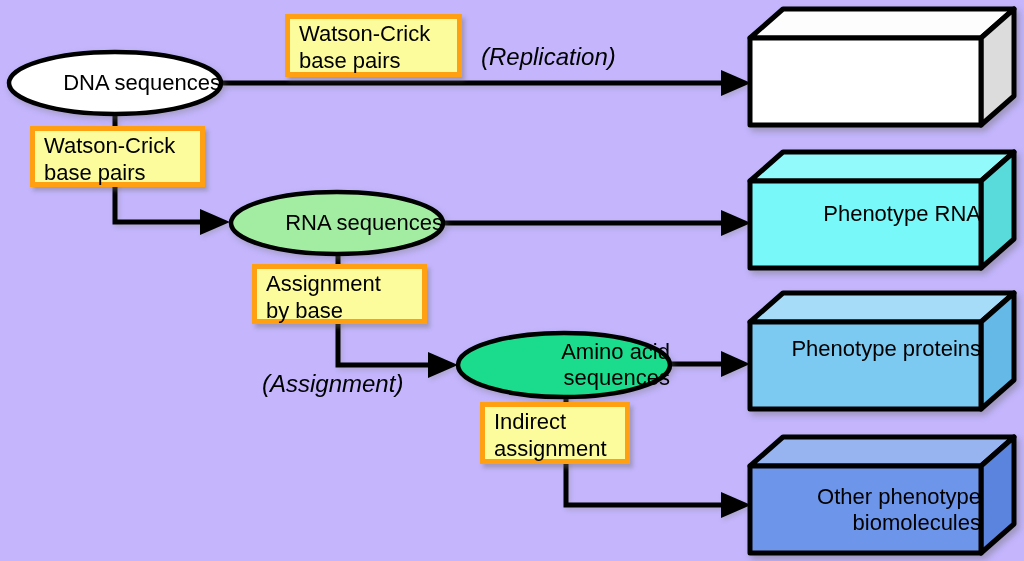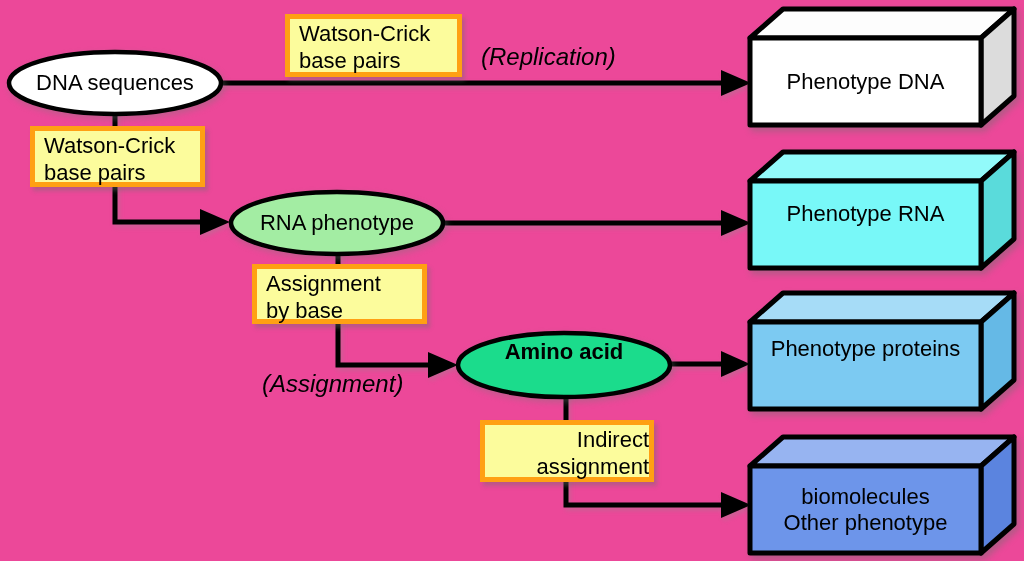--- a/index.html
+++ b/index.html
@@ -1,33 +1,33 @@
 <!DOCTYPE html>
 <html><head>
 <meta charset="utf-8">
 <style>
   html, body { margin: 0; padding: 0; background: #ffffff; }
   #stage {
     position: relative;
     width: 1024px; height: 561px;
-    background: #ec4899;
+    background: #c4b5fd;
     font-family: "Liberation Sans", sans-serif;
     overflow: hidden;
   }
   #shapes { position: absolute; left: 0; top: 0; z-index: 1; }
   .arrow-g   { filter: drop-shadow(2px 3px 2px rgba(140,140,140,0.35)); }
   .ellipse-g { filter: drop-shadow(2px 3px 3px rgba(120,120,120,0.40)); }
   .box3d-g   { filter: drop-shadow(3px 4px 3px rgba(110,110,110,0.45)); }
 
   .lbl {
     position: absolute; z-index: 3;
     color: #000; font-size: 22px; line-height: 26px;
     white-space: nowrap;
   }
-  .center { text-align: center; }
+  .center { text-align: right; }
   .lbl span { display: block; }
 
   .proc-label {
     position: absolute; z-index: 3;
     color: #000; font-style: italic;
     font-size: 24px; line-height: 26px; white-space: nowrap;
   }
 
   .ybox {
     position: absolute; z-index: 2;
@@ -36,25 +36,25 @@
     border: 5px solid #FFA013;
     box-shadow: 3px 4px 4px rgba(110,110,110,0.40);
     font-size: 22px; line-height: 27px; color: #000;
     padding: 1px 0 0 9px;
   }
   .ybox span { display: block; }
 
   #wc-top-box   { left: 285px; top: 14px;  width: 177px; height: 63px; }
   #wc-left-box  { left: 30px;  top: 126px; width: 175px; height: 61px; }
   #codon-box    { left: 252px; top: 264px; width: 175px; height: 60px; }
-  #indirect-box { left: 480px; top: 420px; width: 174px; height: 62px; text-align: right; }
+  #indirect-box { left: 480px; top: 402px; width: 150px; height: 62px; }
 
   #dna-label        { left: 9px;   top: 70px;  width: 212px; }
   #rna-label        { left: 231px; top: 210px; width: 212px; }
-  #amino-label      { left: 458px; top: 339px; width: 212px; font-weight: bold; }
+  #amino-label      { left: 458px; top: 339px; width: 212px; }
   #phen-dna-label   { left: 750px; top: 69px;  width: 231px; }
   #phen-rna-label   { left: 750px; top: 201px; width: 231px; }
   #phen-prot-label  { left: 750px; top: 336px; width: 231px; }
   #phen-other-label { left: 750px; top: 484px; width: 231px; }
 
   #replication-label   { left: 481px; top: 44px; }
   #transcription-label { left: 25px;  top: 232px; }
   #translation-label   { left: 262px; top: 371px; }
   #catalysis-label     { left: 500px; top: 513px; }
 </style>
@@ -133,29 +133,29 @@
   <div class="ybox" id="codon-box">
     <span>Assignment</span>
     <span>by base</span>
   </div>
   <div class="ybox" id="indirect-box">
     <span>Indirect</span>
     <span>assignment</span>
   </div>
 
   <div class="lbl center" id="dna-label">DNA sequences</div>
-  <div class="lbl center" id="rna-label">RNA phenotype</div>
+  <div class="lbl center" id="rna-label">RNA sequences</div>
   <div class="lbl center" id="amino-label">
     <span>Amino acid</span>
+    <span>sequences</span>
   </div>
 
-  <div class="lbl center" id="phen-dna-label">Phenotype DNA</div>
   <div class="lbl center" id="phen-rna-label">Phenotype RNA</div>
   <div class="lbl center" id="phen-prot-label">Phenotype proteins</div>
   <div class="lbl center" id="phen-other-label">
+    <span>Other phenotype</span>
     <span>biomolecules</span>
-    <span>Other phenotype</span>
   </div>
 
   <div class="proc-label" id="replication-label">(Replication)</div>
   <div class="proc-label" id="translation-label">(Assignment)</div>
 
 </div>
 
 </body></html>

